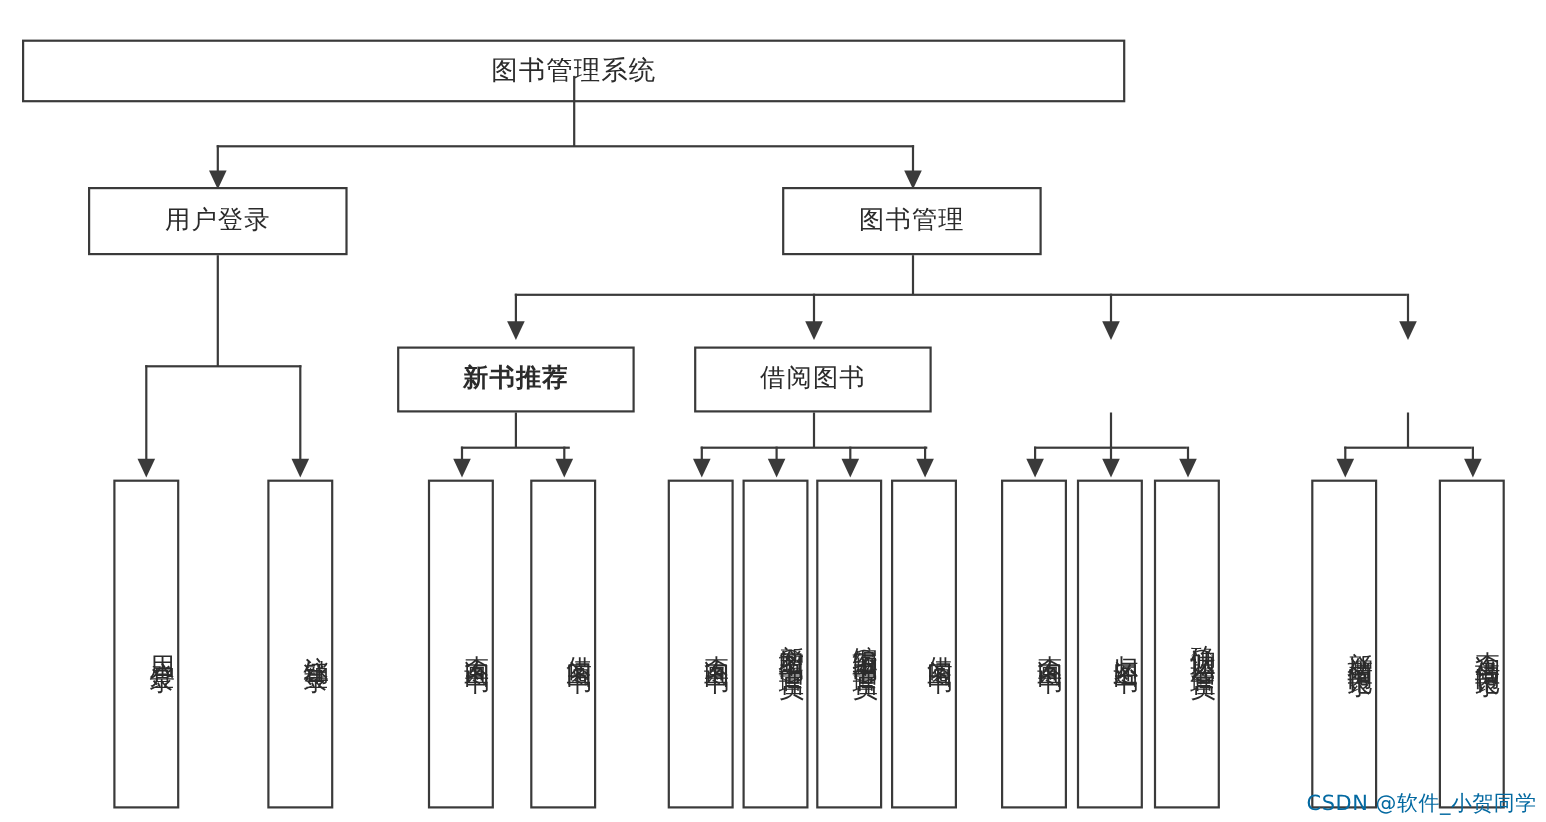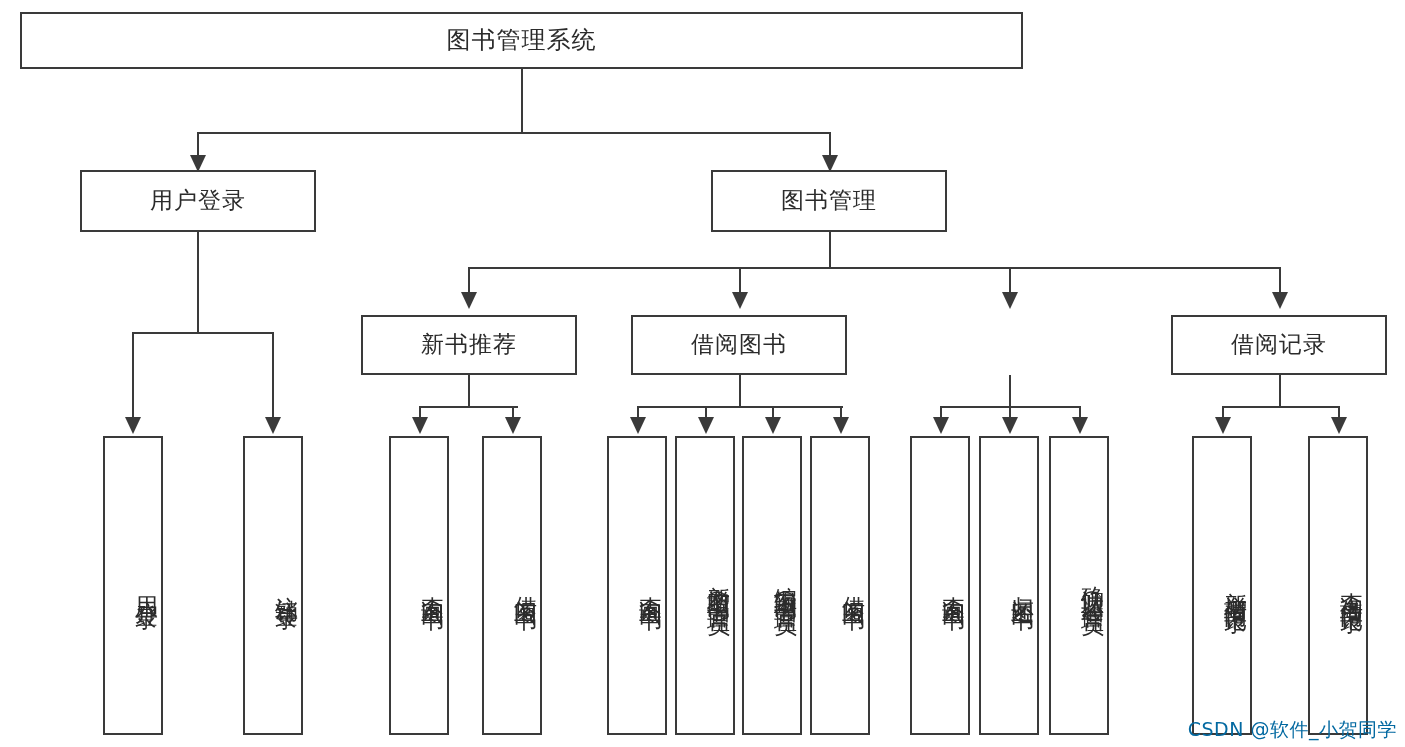--- a/index.html
+++ b/index.html
@@ -44,20 +44,21 @@
     align-items: flex-start;
     justify-content: center;
   }
   .node.vertical > .vlabel {
     writing-mode: vertical-rl;
     text-orientation: upright;
     white-space: nowrap;
   }
   .node.root {
     font-size: 24px;
+    margin-top: 24px;
   }
   
   .vline {
     position: absolute;
     width: 0;
     border-left: 2px solid #3a3a3a;
     box-sizing: border-box;
   }
   .hline {
     position: absolute;
@@ -120,28 +121,25 @@
   <div class="hline" style="left:468px; top:267px; width:811px;"></div>
   <div class="vline" style="left:468px; top:267px; height:27px;"></div>
   <div class="arrow" style="left:461px; top:292px;"></div>
   <div class="vline" style="left:739px; top:267px; height:27px;"></div>
   <div class="arrow" style="left:732px; top:292px;"></div>
   <div class="vline" style="left:1009px; top:267px; height:27px;"></div>
   <div class="arrow" style="left:1002px; top:292px;"></div>
   <div class="vline" style="left:1279px; top:267px; height:27px;"></div>
   <div class="arrow" style="left:1272px; top:292px;"></div>
 
-  <div class="node horizontal" style="left:361px; top:315px; width:216px; height:60px;">
+  <div class="node horizontal" style="left:361px; top:315px; width:216px; height:60px;font-weight:bold;">
     <span>新书推荐</span>
   </div>
   <div class="node horizontal" style="left:631px; top:315px; width:216px; height:60px;">
     <span>借阅图书</span>
-  </div>
-  <div class="node horizontal" style="left:1171px; top:315px; width:216px; height:60px;">
-    <span>借阅记录</span>
   </div>
 
   <div class="vline" style="left:468px; top:375px; height:32px;"></div>
   <div class="hline" style="left:419px; top:406px; width:99px;"></div>
   <div class="vline" style="left:419px; top:406px; height:13px;"></div>
   <div class="arrow" style="left:412px; top:417px;"></div>
   <div class="vline" style="left:512px; top:406px; height:13px;"></div>
   <div class="arrow" style="left:505px; top:417px;"></div>
 
   <div class="vline" style="left:739px; top:375px; height:32px;"></div>

